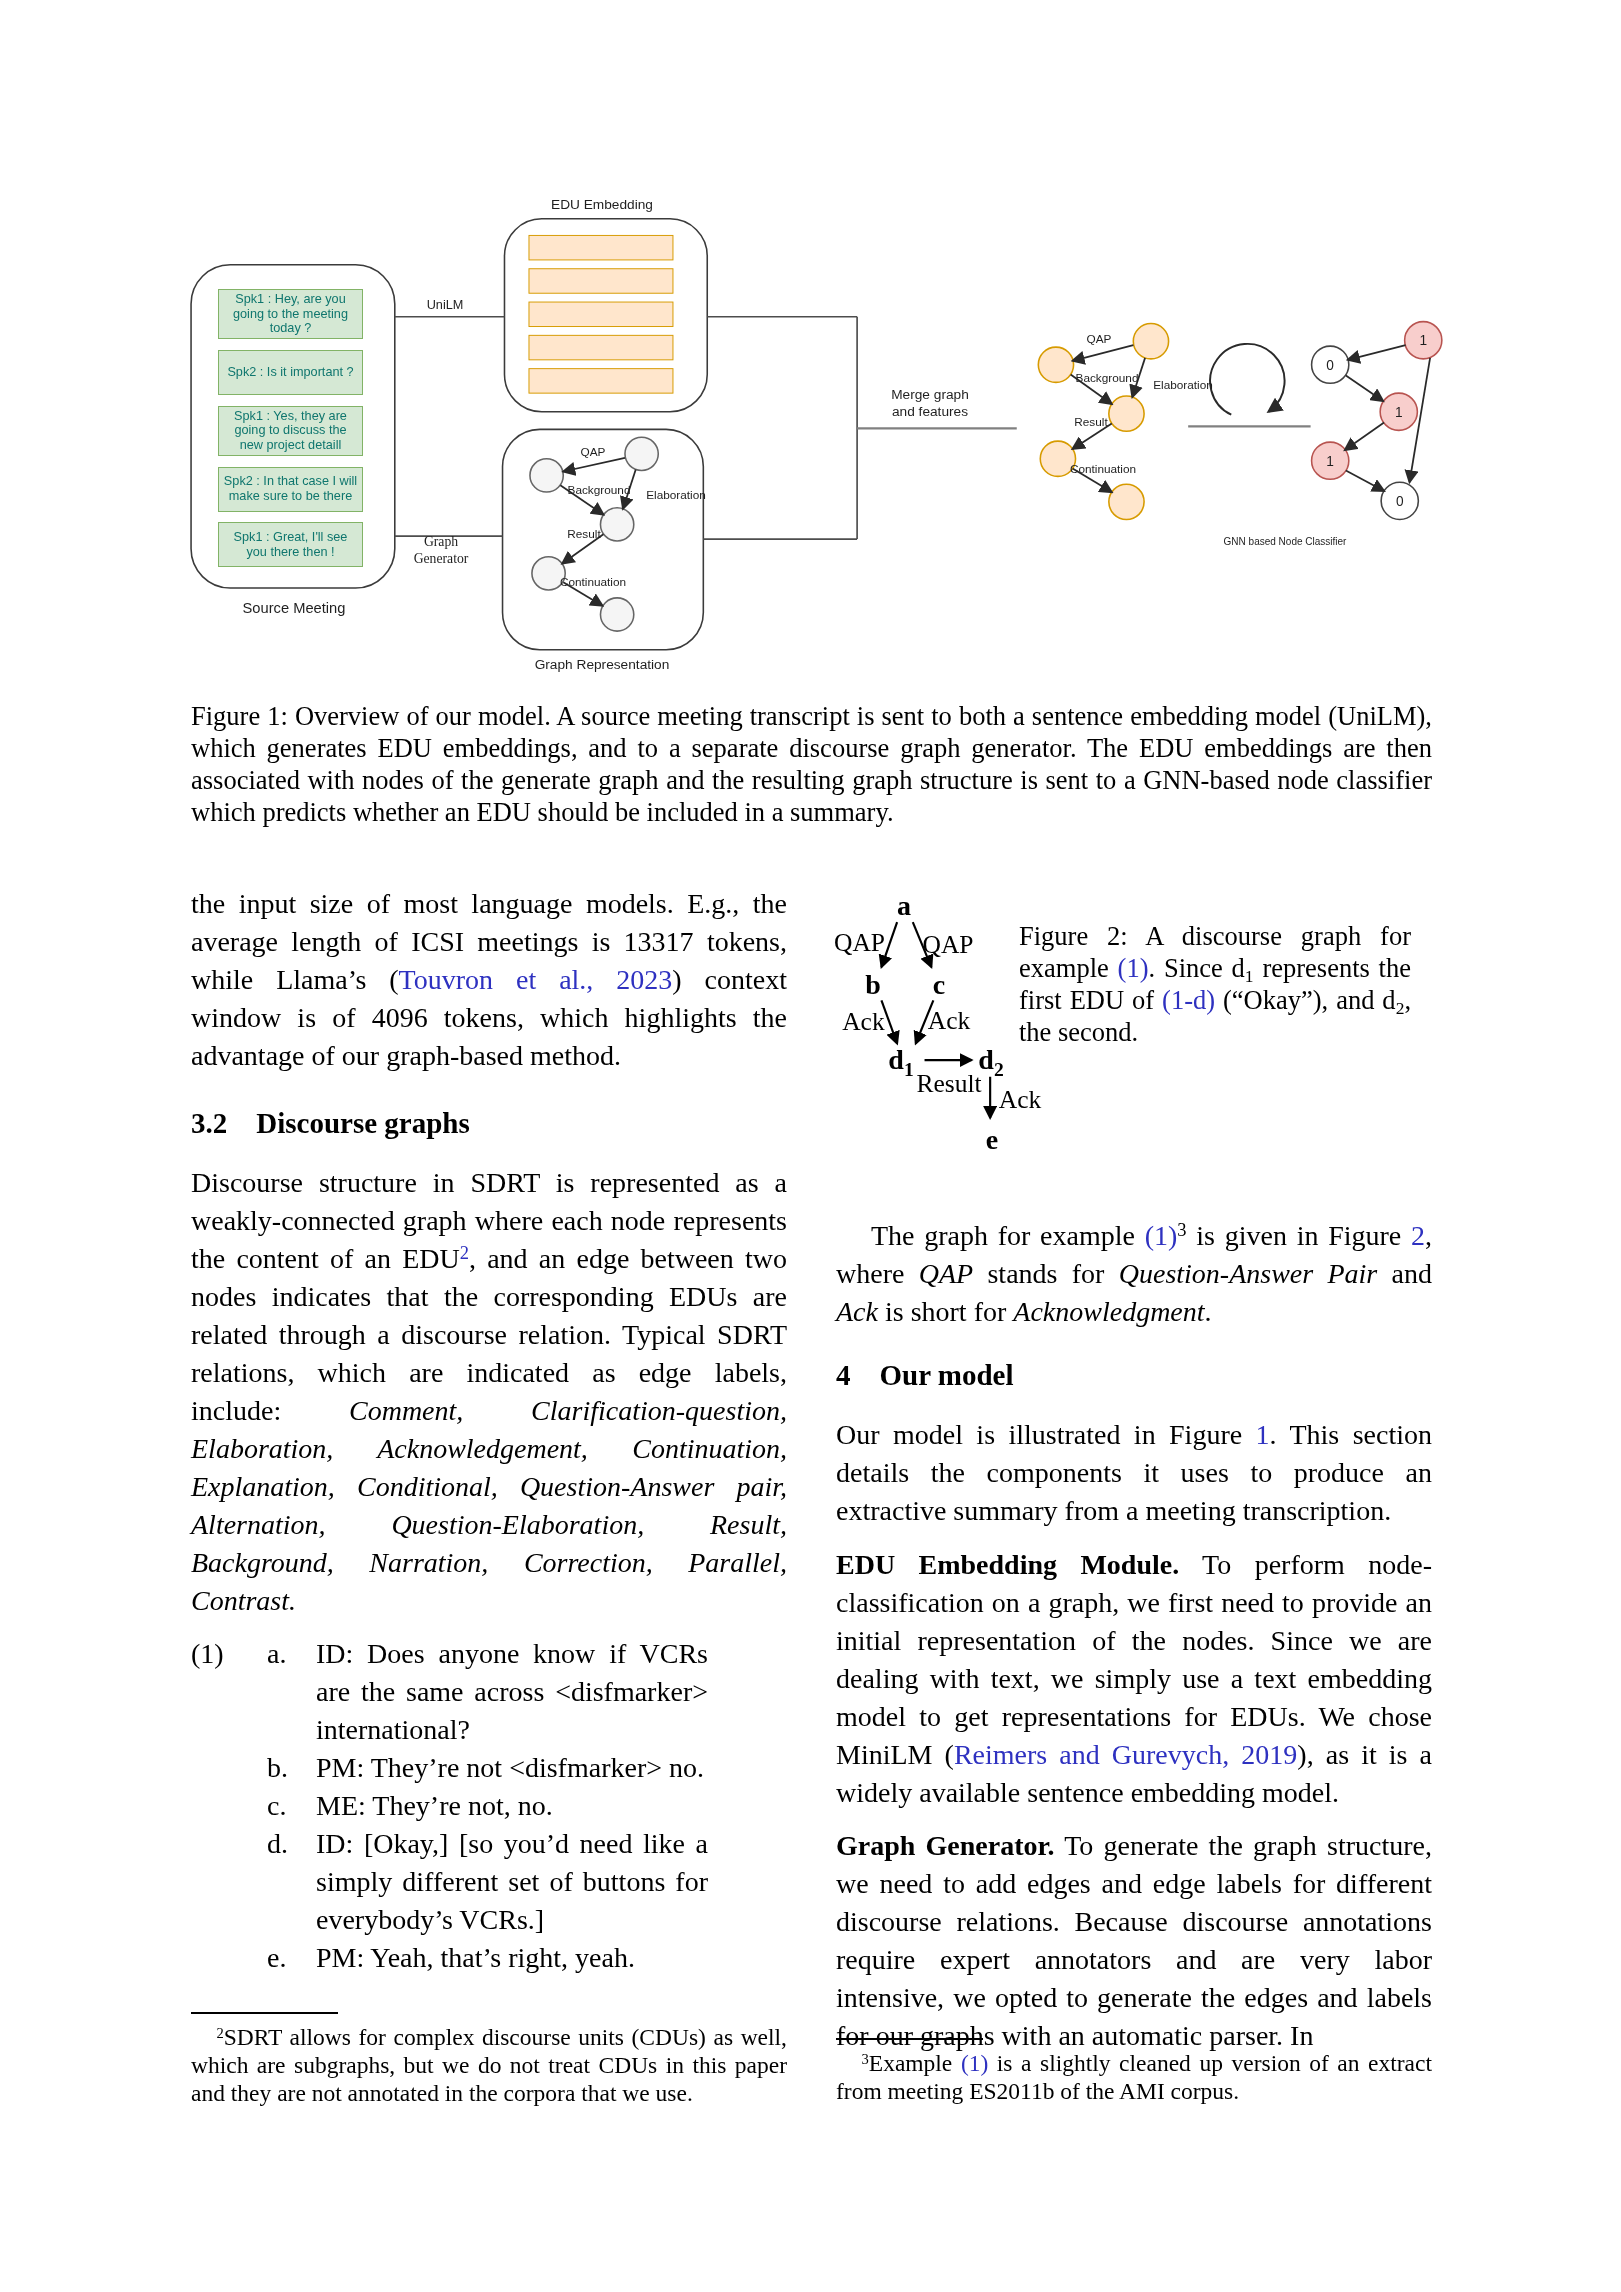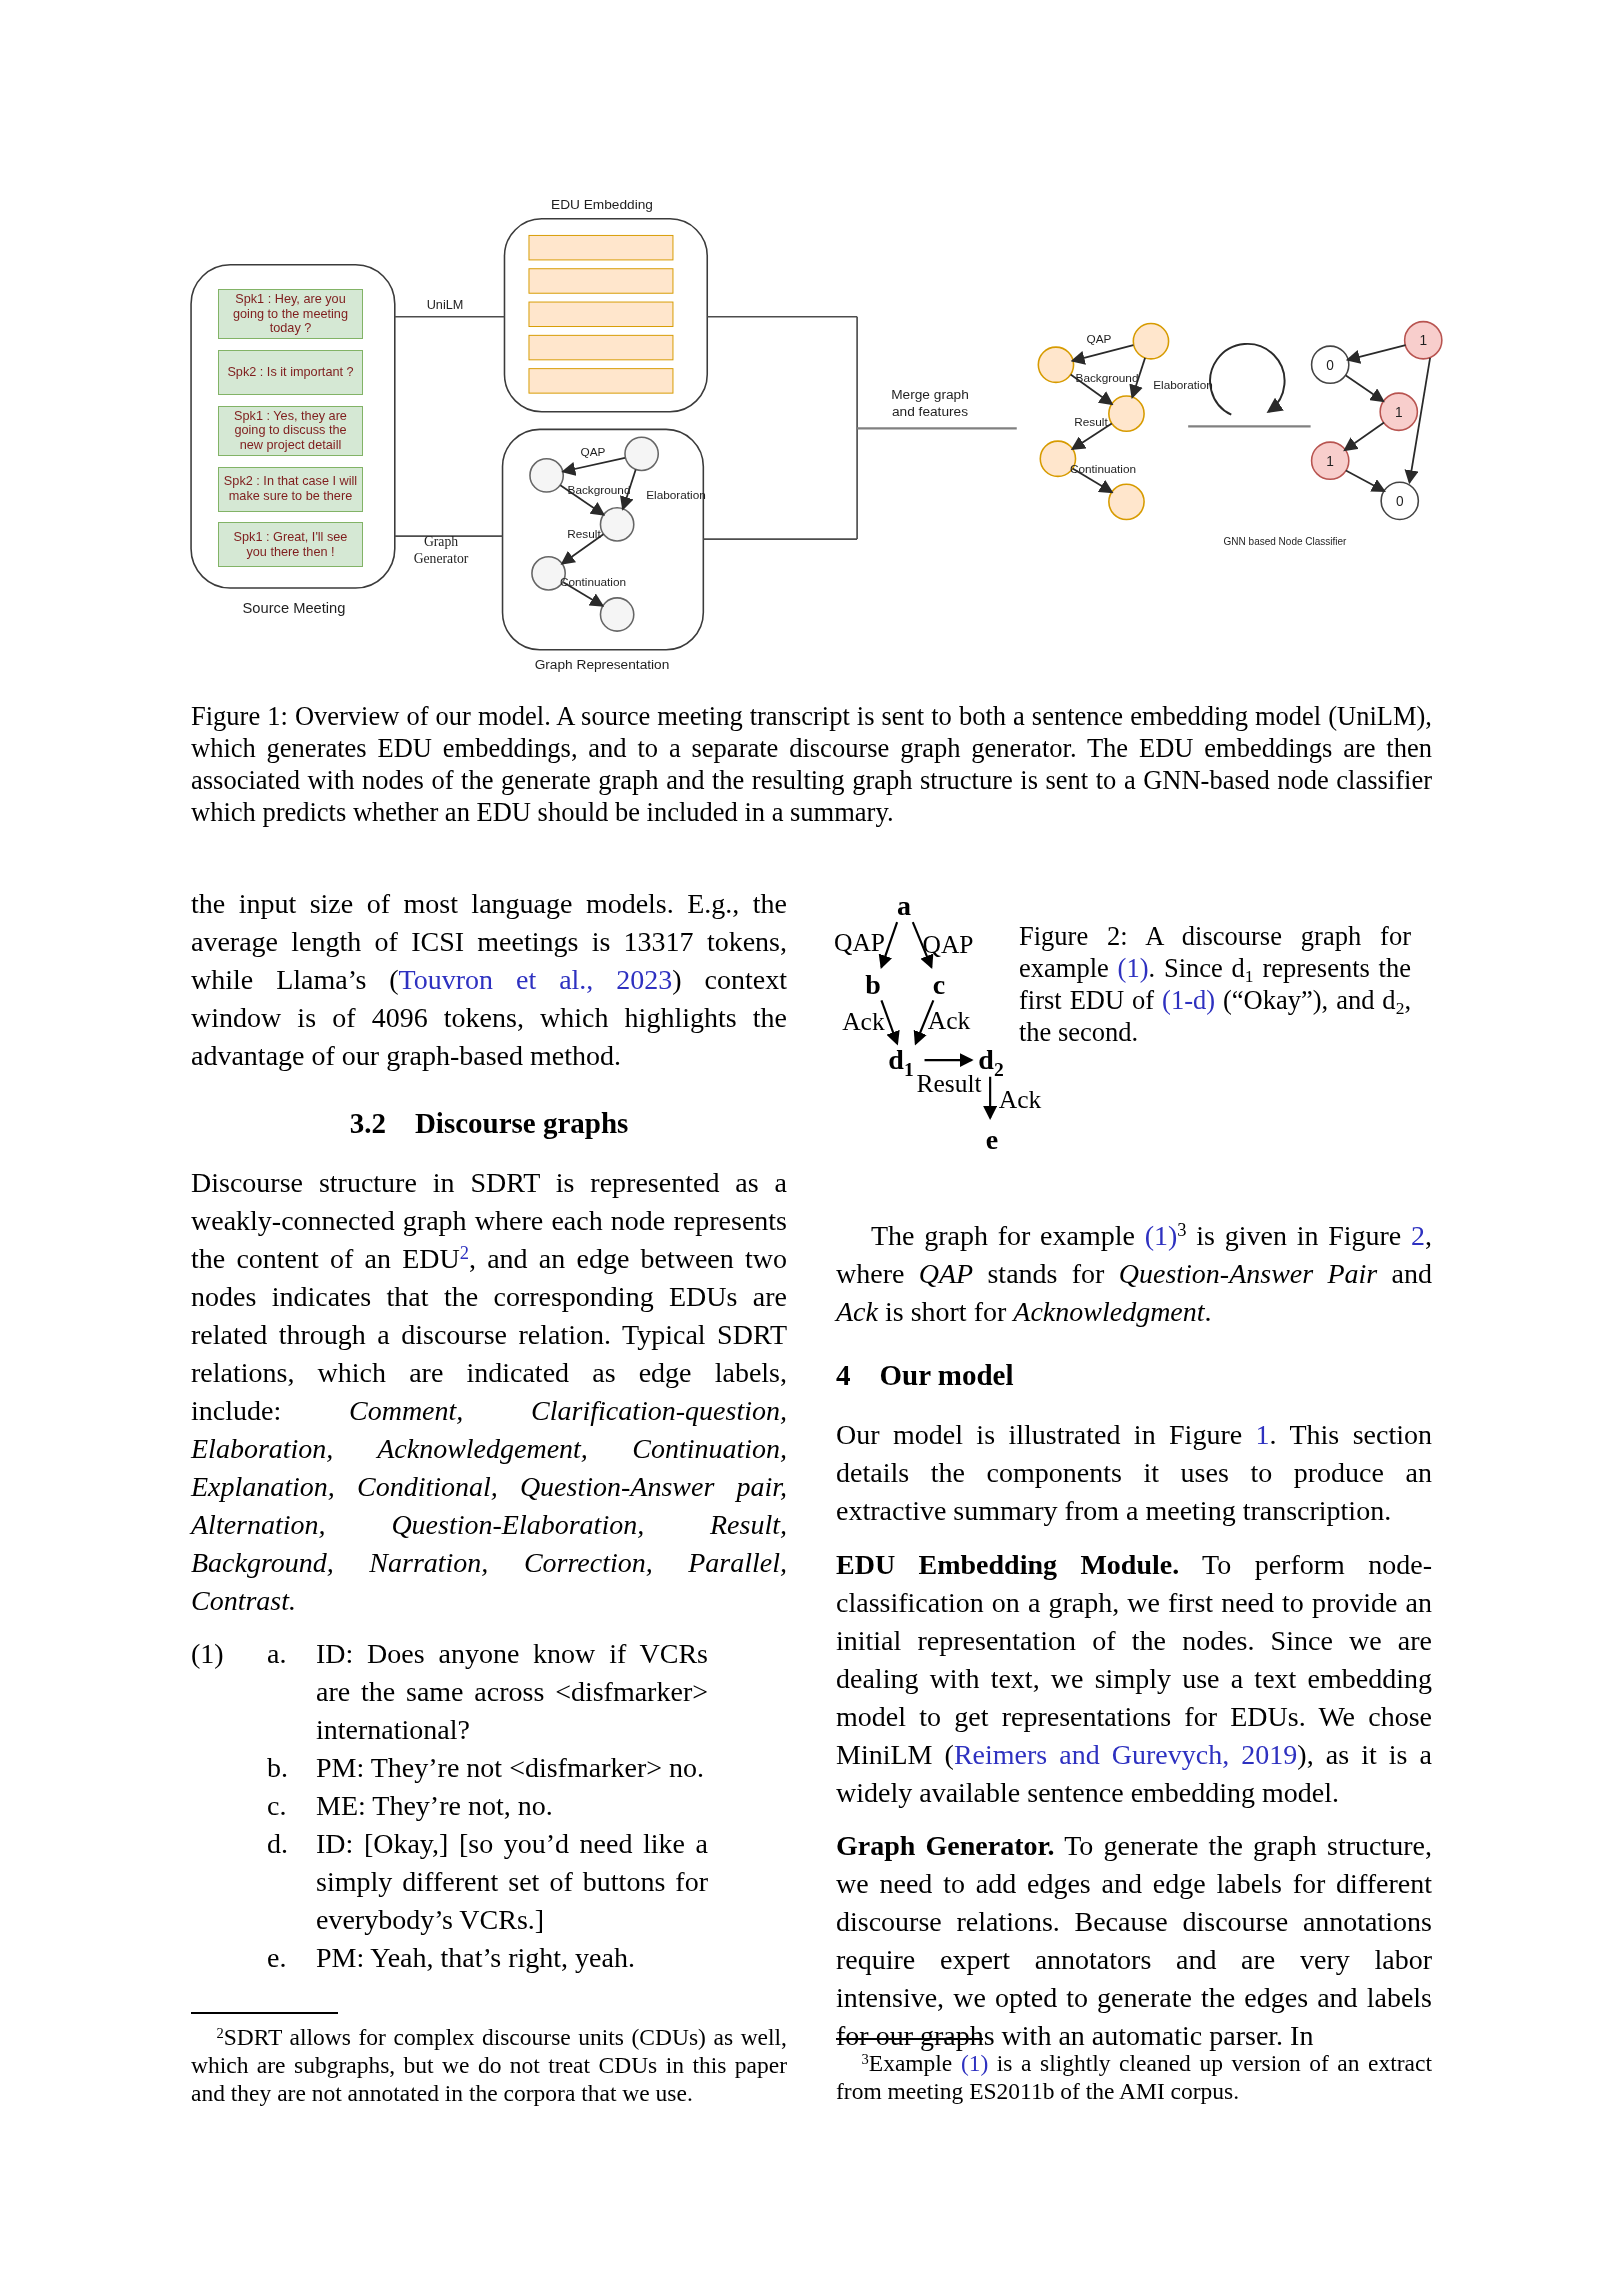--- a/index.html
+++ b/index.html
@@ -11,32 +11,32 @@
           font-family:"Liberation Sans","DejaVu Sans",sans-serif; color:#1f1f1f; }
   .fig1 svg { position:absolute; left:0; top:0; }
   .fig1 .lbl { position:absolute; transform:translate(-50%,-50%); white-space:nowrap;
                font-size:13.7px; text-align:center; }
   .fig1 .lbl.wrap { white-space:normal; }
   .fig1 .rel { position:absolute; transform:translate(-50%,-50%); font-size:11.8px; white-space:nowrap; }
   .msgs { position:absolute; left:94px; top:176px; width:145px; display:flex;
           flex-direction:column; gap:10.8px; }
   .msg { min-height:45px; background:#d5e8d4; border:1px solid #82b366; font-size:12.7px;
          line-height:14.7px; display:flex; align-items:center; justify-content:center;
-         text-align:center; padding:2px 3.9px; color:#7f1d1d; }
+         text-align:center; padding:2px 3.9px; color:#0f766e; }
 
   
   .fig1-cap { position:absolute; left:191px; top:700px; width:1241px; font-size:26.5px;
               line-height:32px; text-align:justify; }
   .col { position:absolute; width:596px; font-size:28px; line-height:38px; text-align:justify; }
   .col-left  { left:191px; top:885px; }
   .col-right { left:836px; top:877px; }
   .para { margin:0; }
   .indent { text-indent:35px; }
   .h-sec { font-size:29px; font-weight:bold; text-align:left; }
-  .h-sub { margin-top:29px;text-align:center; }
+  .h-sub { margin-top:29px; }
   .h-sec .h-num { display:inline-block; margin-right:29px; }
   .mt1 { margin-top:21.6px; }
   .mt2 { margin-top:25.5px; }
   .mt3 { margin-top:15.7px; }
   .mt4 { margin-top:9.8px; }
 
   .t-i { font-style:italic; }
   .t-b { font-weight:bold; }
   .t-link { color:#2e31c0; }
   .t-sup { font-size:0.66em; position:relative; top:-0.45em; line-height:0; }

